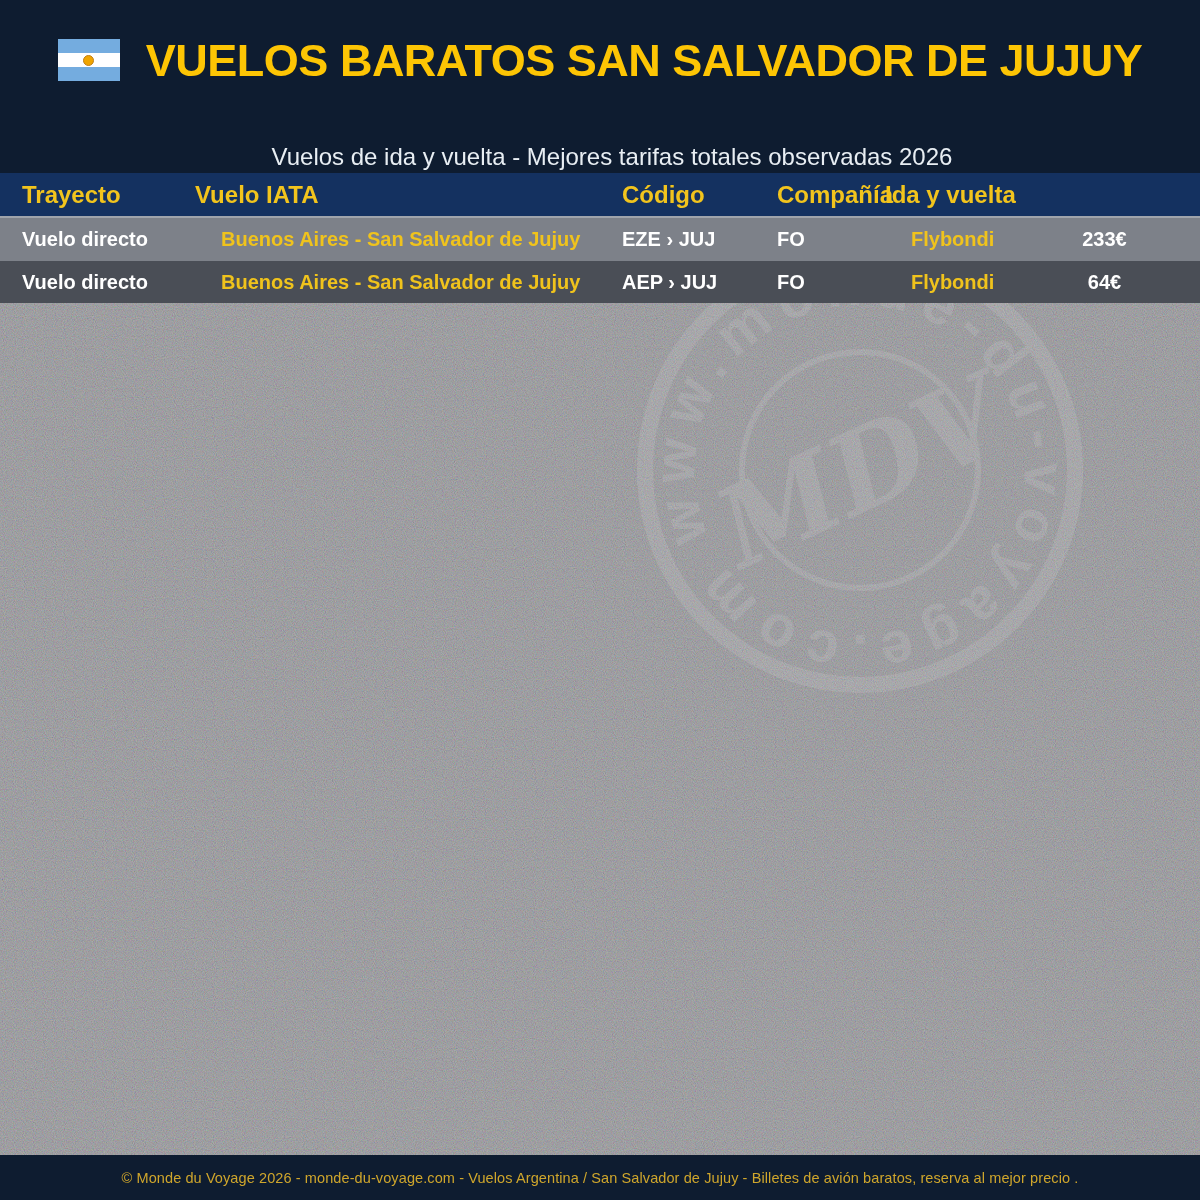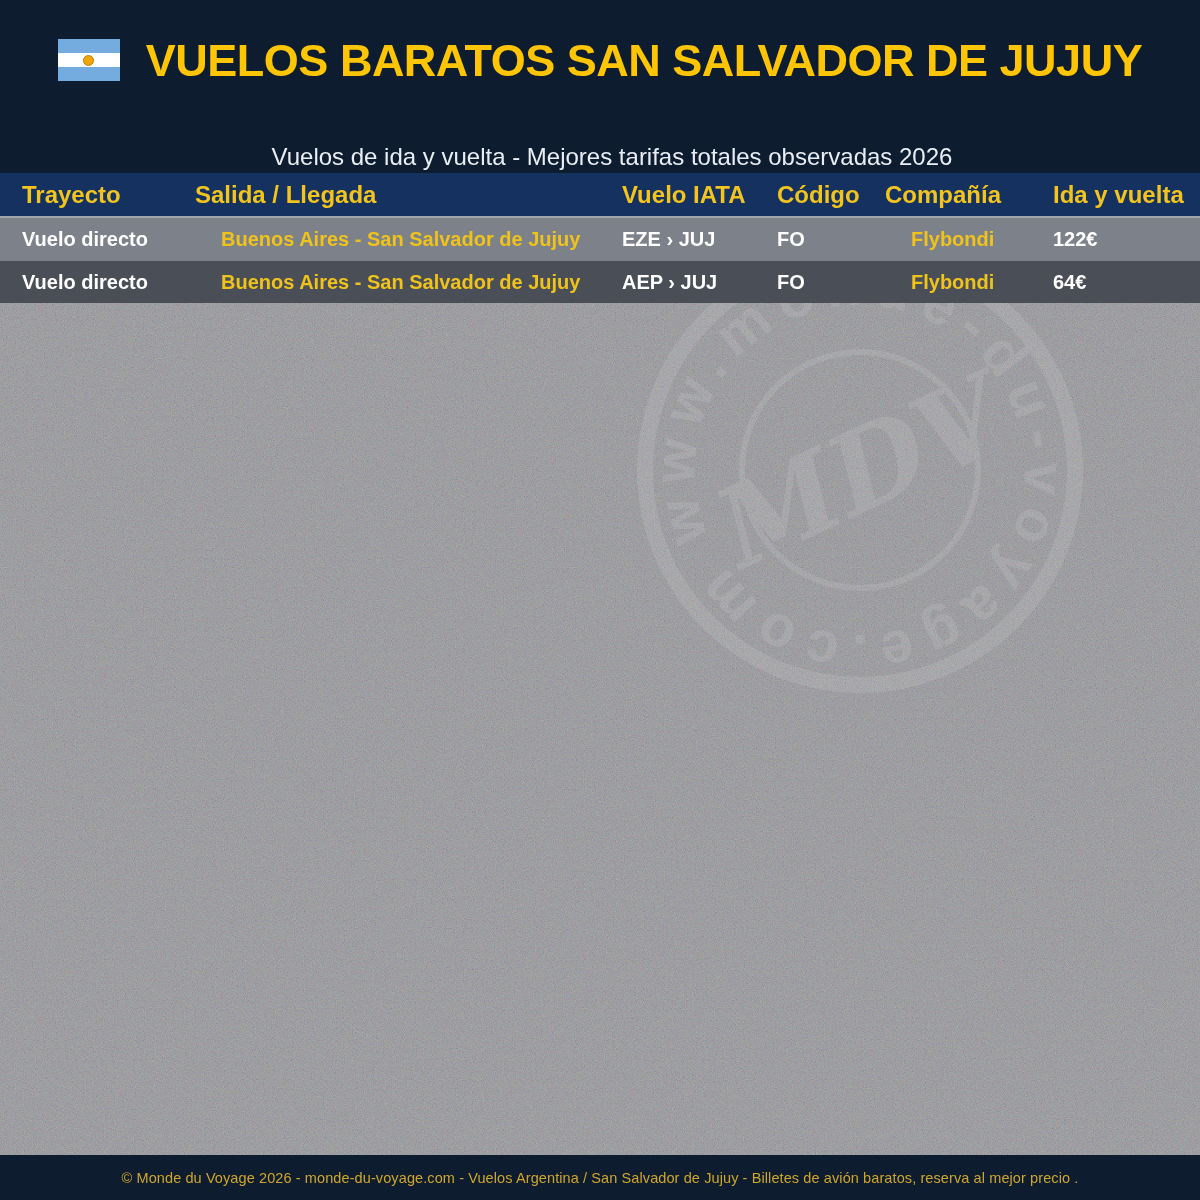--- a/index.html
+++ b/index.html
@@ -45,21 +45,21 @@
   
   .table{position:absolute;top:173px;left:0;width:1200px;font-weight:bold;}
   .trow{display:grid;grid-template-columns:195px 427px 155px 108px 168px 147px;
     align-items:center;width:1200px;}
   .thead{height:43px;background:var(--table-header-navy);color:var(--gold);font-size:24px;}
   .r1{height:45px;background:var(--row-light);border-top:2px solid var(--row-divider);}
   .r2{height:42px;background:var(--row-dark);}
   .r1,.r2{font-size:20px;cursor:pointer;}
   .cell{white-space:nowrap;overflow:visible;}
   .c1{padding-left:22px;}
-  .c6{padding-right:44px;}
+  .c6{text-align:center;padding-right:44px;}
   .white{color:#ffffff;}
   .goldtxt{color:var(--gold-link);margin-left:26px;}
 
   
   .noise{position:absolute;top:303px;left:0;width:1200px;height:852px;overflow:hidden;}
   .noise svg{display:block;}
   .noise-base-rect{fill:var(--noise-base);}
 
   
   .footer{position:absolute;top:1155px;left:0;width:1200px;height:45px;
@@ -80,34 +80,33 @@
         <span class="sun"></span>
       </span>
       <h1 class="page-title">VUELOS BARATOS SAN SALVADOR DE JUJUY</h1>
     </div>
     <p class="subtitle">Vuelos de ida y vuelta - Mejores tarifas totales observadas 2026</p>
   </div>
 
   <div class="table">
     <div class="trow thead">
       <div class="cell c1">Trayecto</div>
-      <div class="cell">Salida / Llegada</div>
       <div class="cell">Vuelo IATA</div>
       <div class="cell">Código</div>
       <div class="cell">Compañía</div>
       <div class="cell c6">Ida y vuelta</div>
     </div>
 
     <div class="trow r1">
       <div class="cell c1 white">Vuelo directo</div>
       <div class="cell goldtxt">Buenos Aires - San Salvador de Jujuy</div>
       <div class="cell white">EZE › JUJ</div>
       <div class="cell white">FO</div>
       <div class="cell goldtxt">Flybondi</div>
-      <div class="cell c6 white">122€</div>
+      <div class="cell c6 white">233€</div>
     </div>
 
     <div class="trow r2">
       <div class="cell c1 white">Vuelo directo</div>
       <div class="cell goldtxt">Buenos Aires - San Salvador de Jujuy</div>
       <div class="cell white">AEP › JUJ</div>
       <div class="cell white">FO</div>
       <div class="cell goldtxt">Flybondi</div>
       <div class="cell c6 white">64€</div>
     </div>

